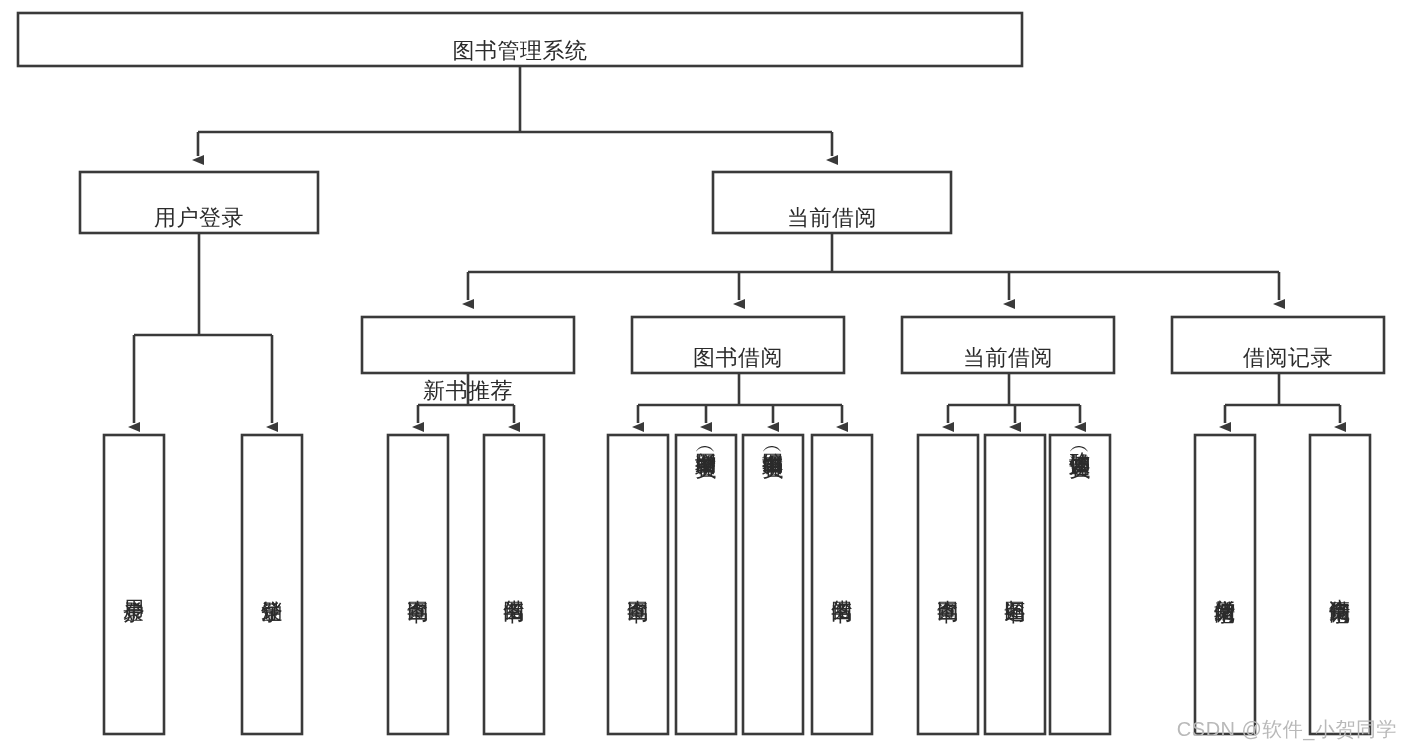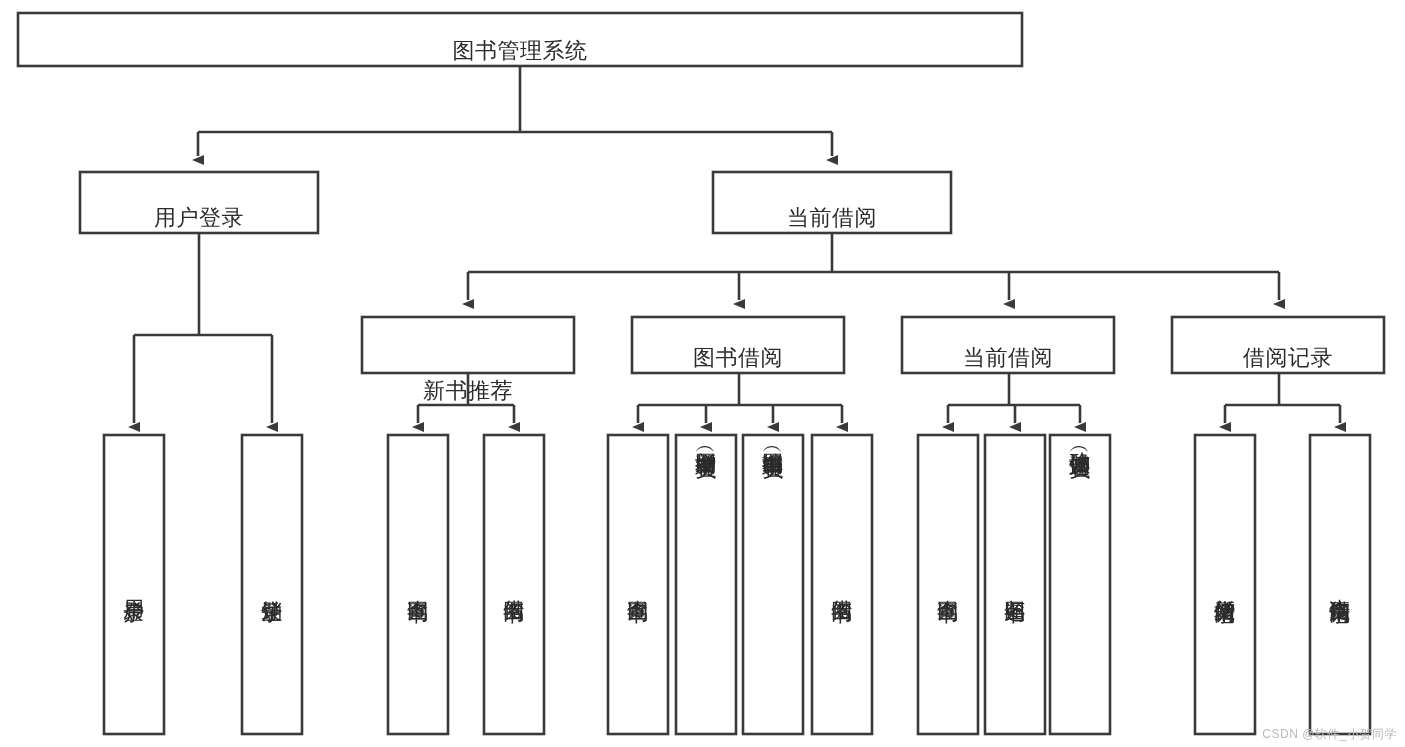--- a/index.html
+++ b/index.html
@@ -71,21 +71,21 @@
     font-size: 22px;
     color: #2b2b2b;
     letter-spacing: 0.5px;
     white-space: nowrap;
   }
   .watermark {
     position: absolute;
     right: 8px;
     bottom: 4px;
     font-family: "Liberation Sans", "DejaVu Sans", sans-serif;
-    font-size: 12px;
+    font-size: 20px;
     color: #b9b9b9;
     letter-spacing: 0.5px;
     white-space: nowrap;
     pointer-events: none;
   }
 </style>
 </head>
 <body>
 
 <div id="diagram-root">

